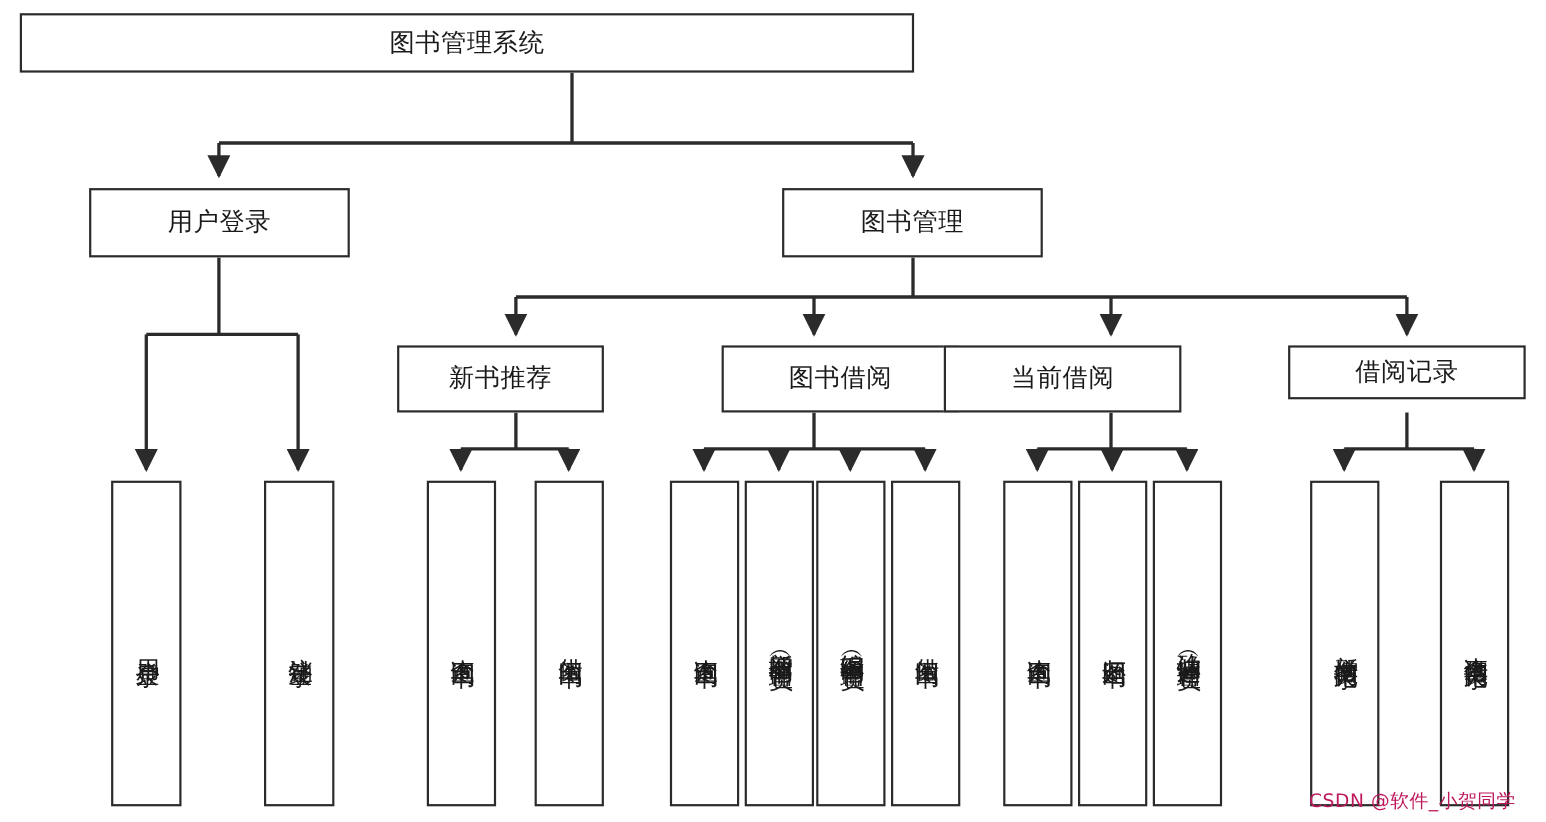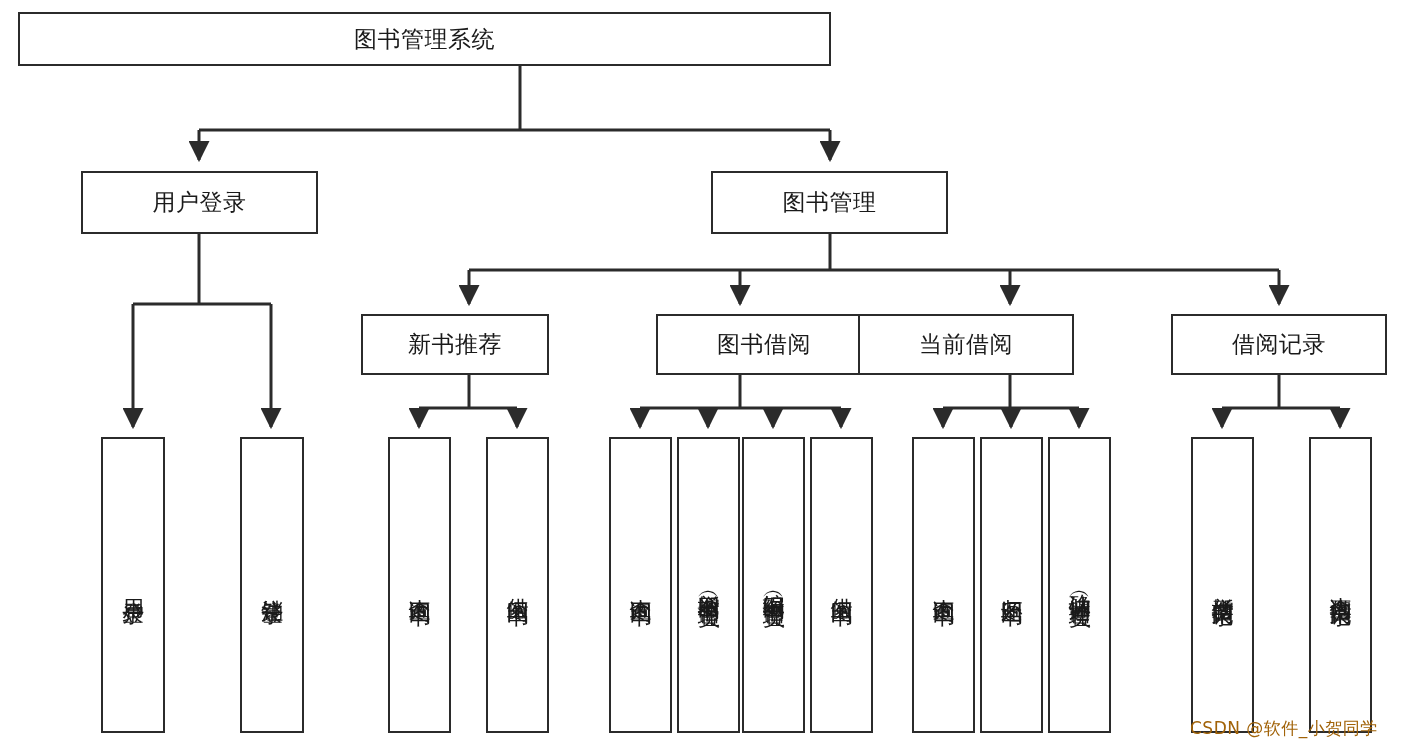--- a/index.html
+++ b/index.html
@@ -54,21 +54,21 @@
     writing-mode: vertical-rl;
     text-orientation: upright;
     font-size: 22px;
     line-height: 1.12;
     letter-spacing: 2px;
     white-space: nowrap;
   }
   .watermark {
     position: absolute;
     font-size: 17px;
-    color: #a16207;
+    color: #be185d;
     white-space: nowrap;
     z-index: 6;
     letter-spacing: 0.5px;
   }
 </style>
 </head>
 <body>
 
 <div id="canvas">
 
@@ -136,21 +136,21 @@
 
   <div class="node h" style="left:361px; top:314px; width:188px; height:61px;">
     <span class="label">新书推荐</span>
   </div>
   <div class="node h" style="left:632px; top:314px; width:216px; height:61px;margin-left:24px;">
     <span class="label">图书借阅</span>
   </div>
   <div class="node h" style="left:858px; top:314px; width:216px; height:61px;">
     <span class="label">当前借阅</span>
   </div>
-  <div class="node h" style="left:1171px; top:314px; width:216px; height:61px;">
+  <div class="node h" style="left:1171px; top:314px; width:216px; height:49px;">
     <span class="label">借阅记录</span>
   </div>
 
   <div class="node v" style="left:101px; top:437px; width:64px; height:296px;">
     <span class="label">用户登录</span>
   </div>
   <div class="node v" style="left:240px; top:437px; width:64px; height:296px;">
     <span class="label">注销登录</span>
   </div>
 

